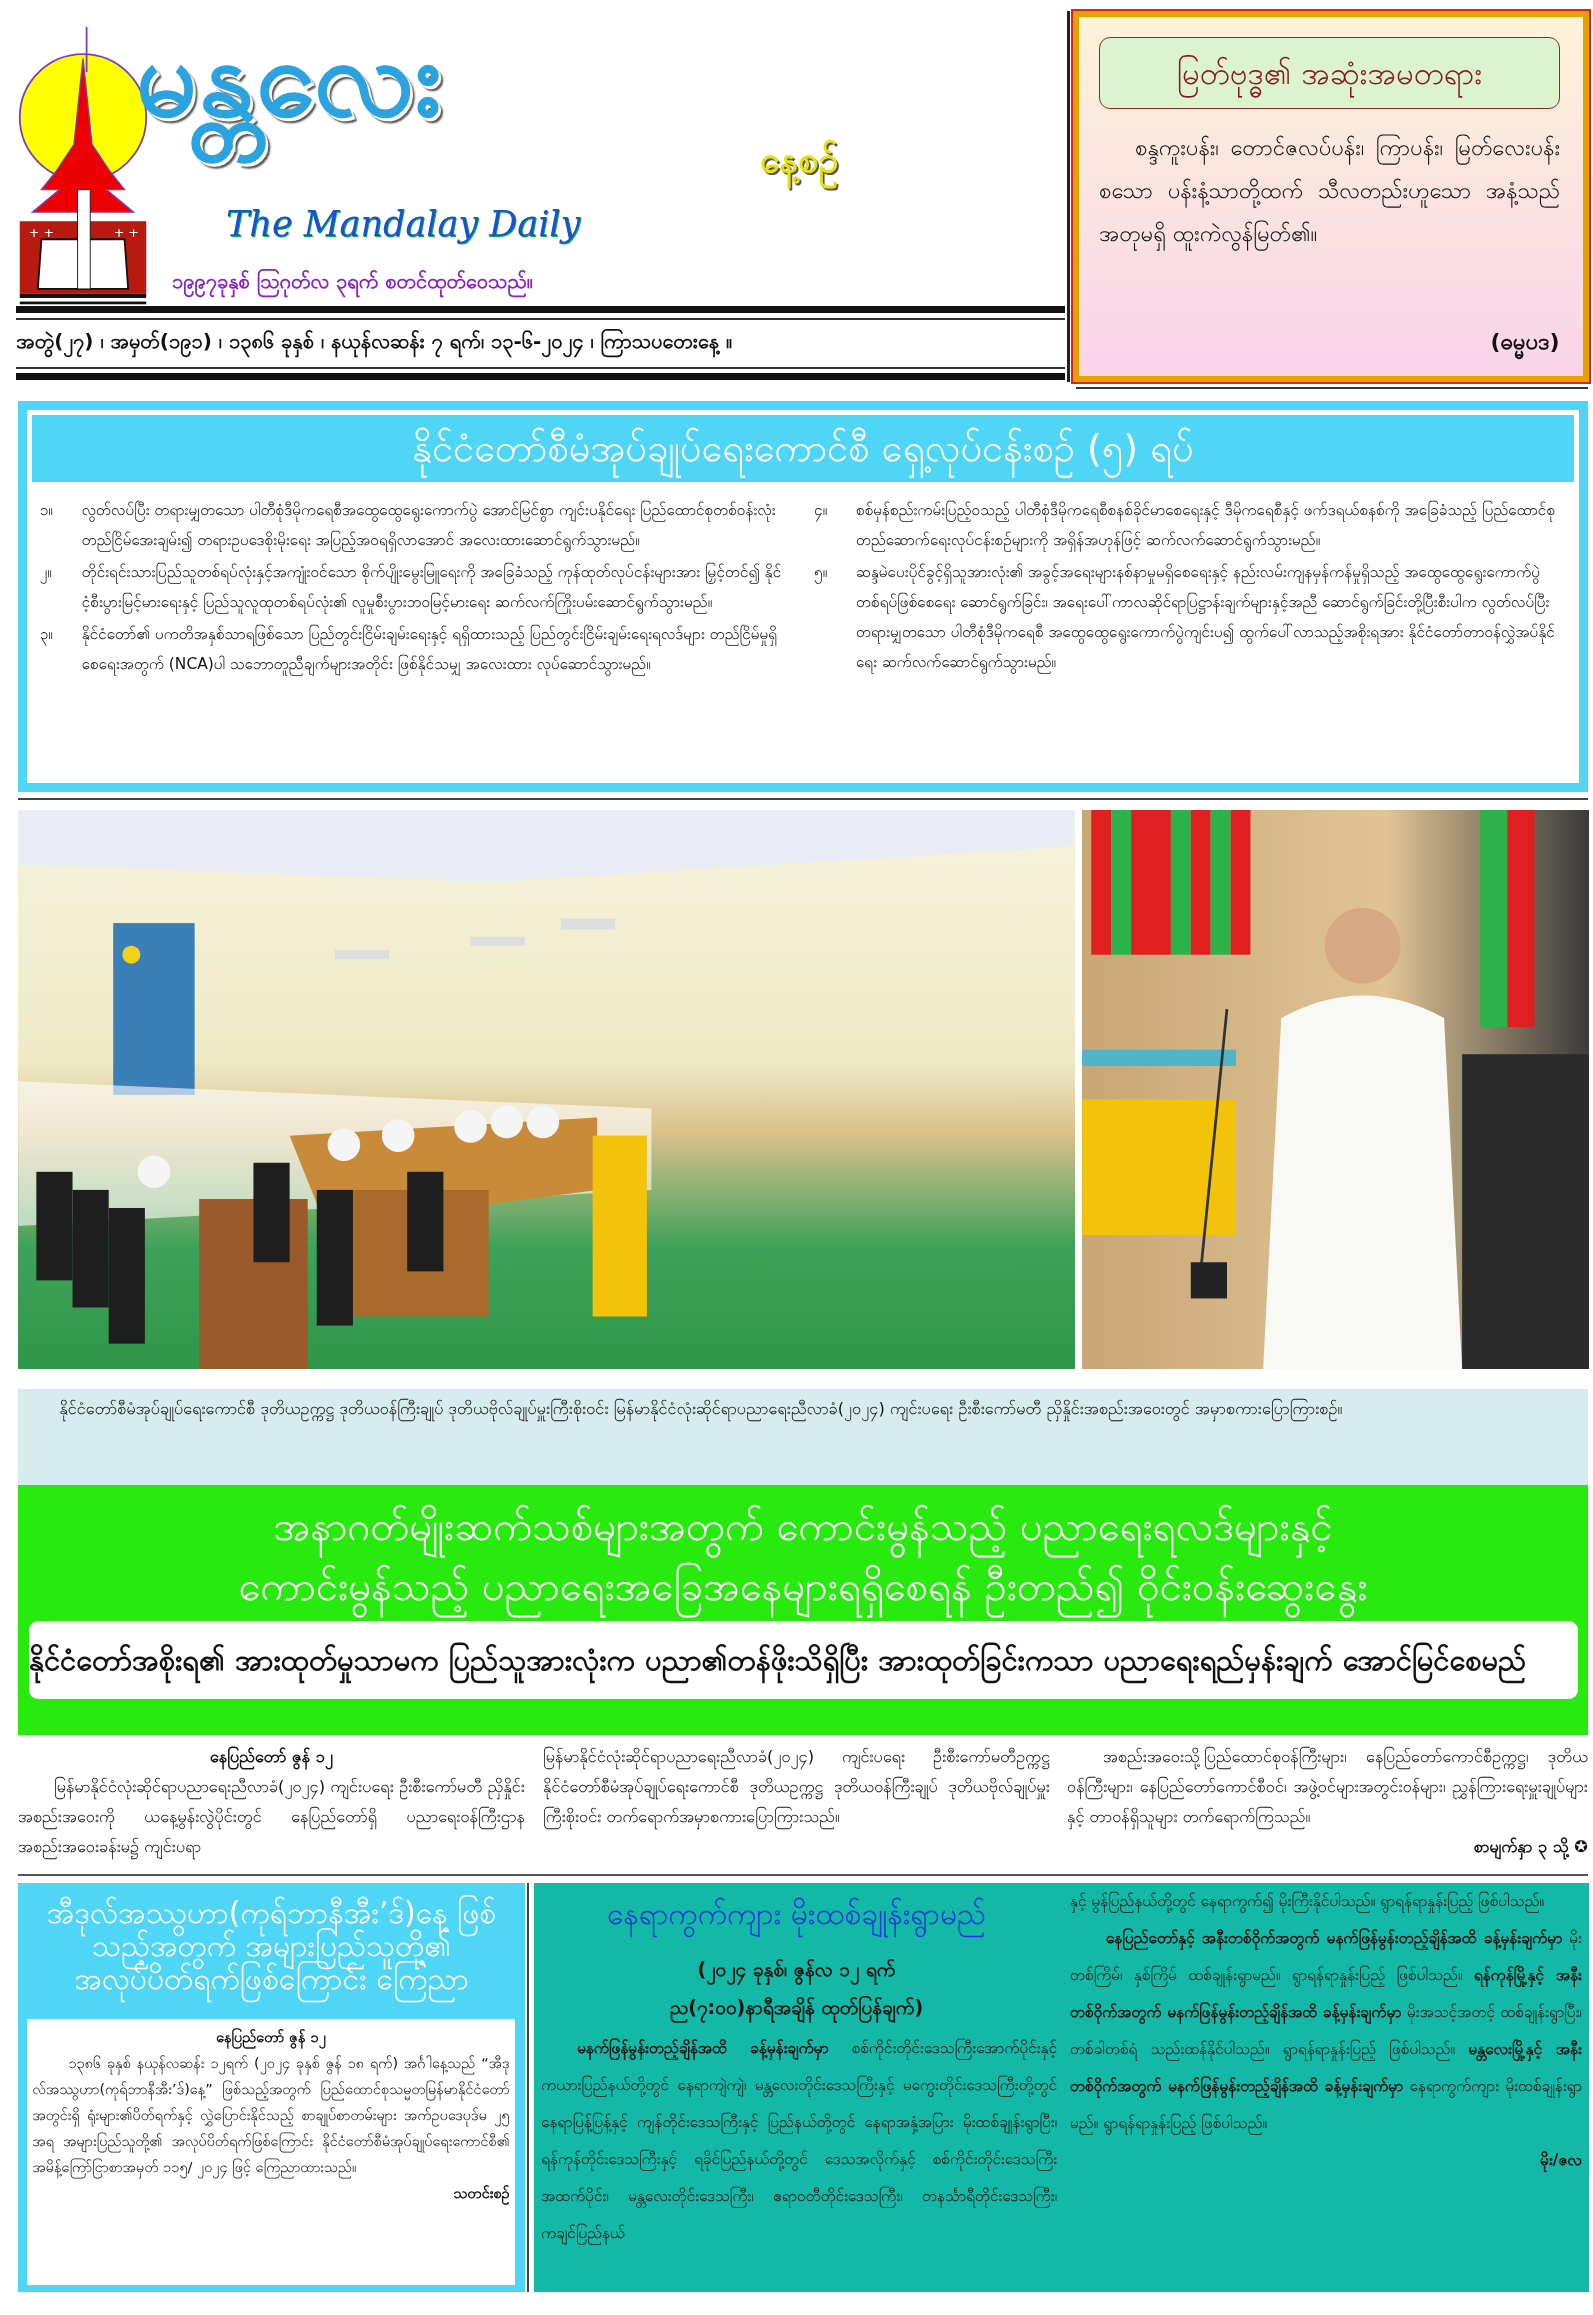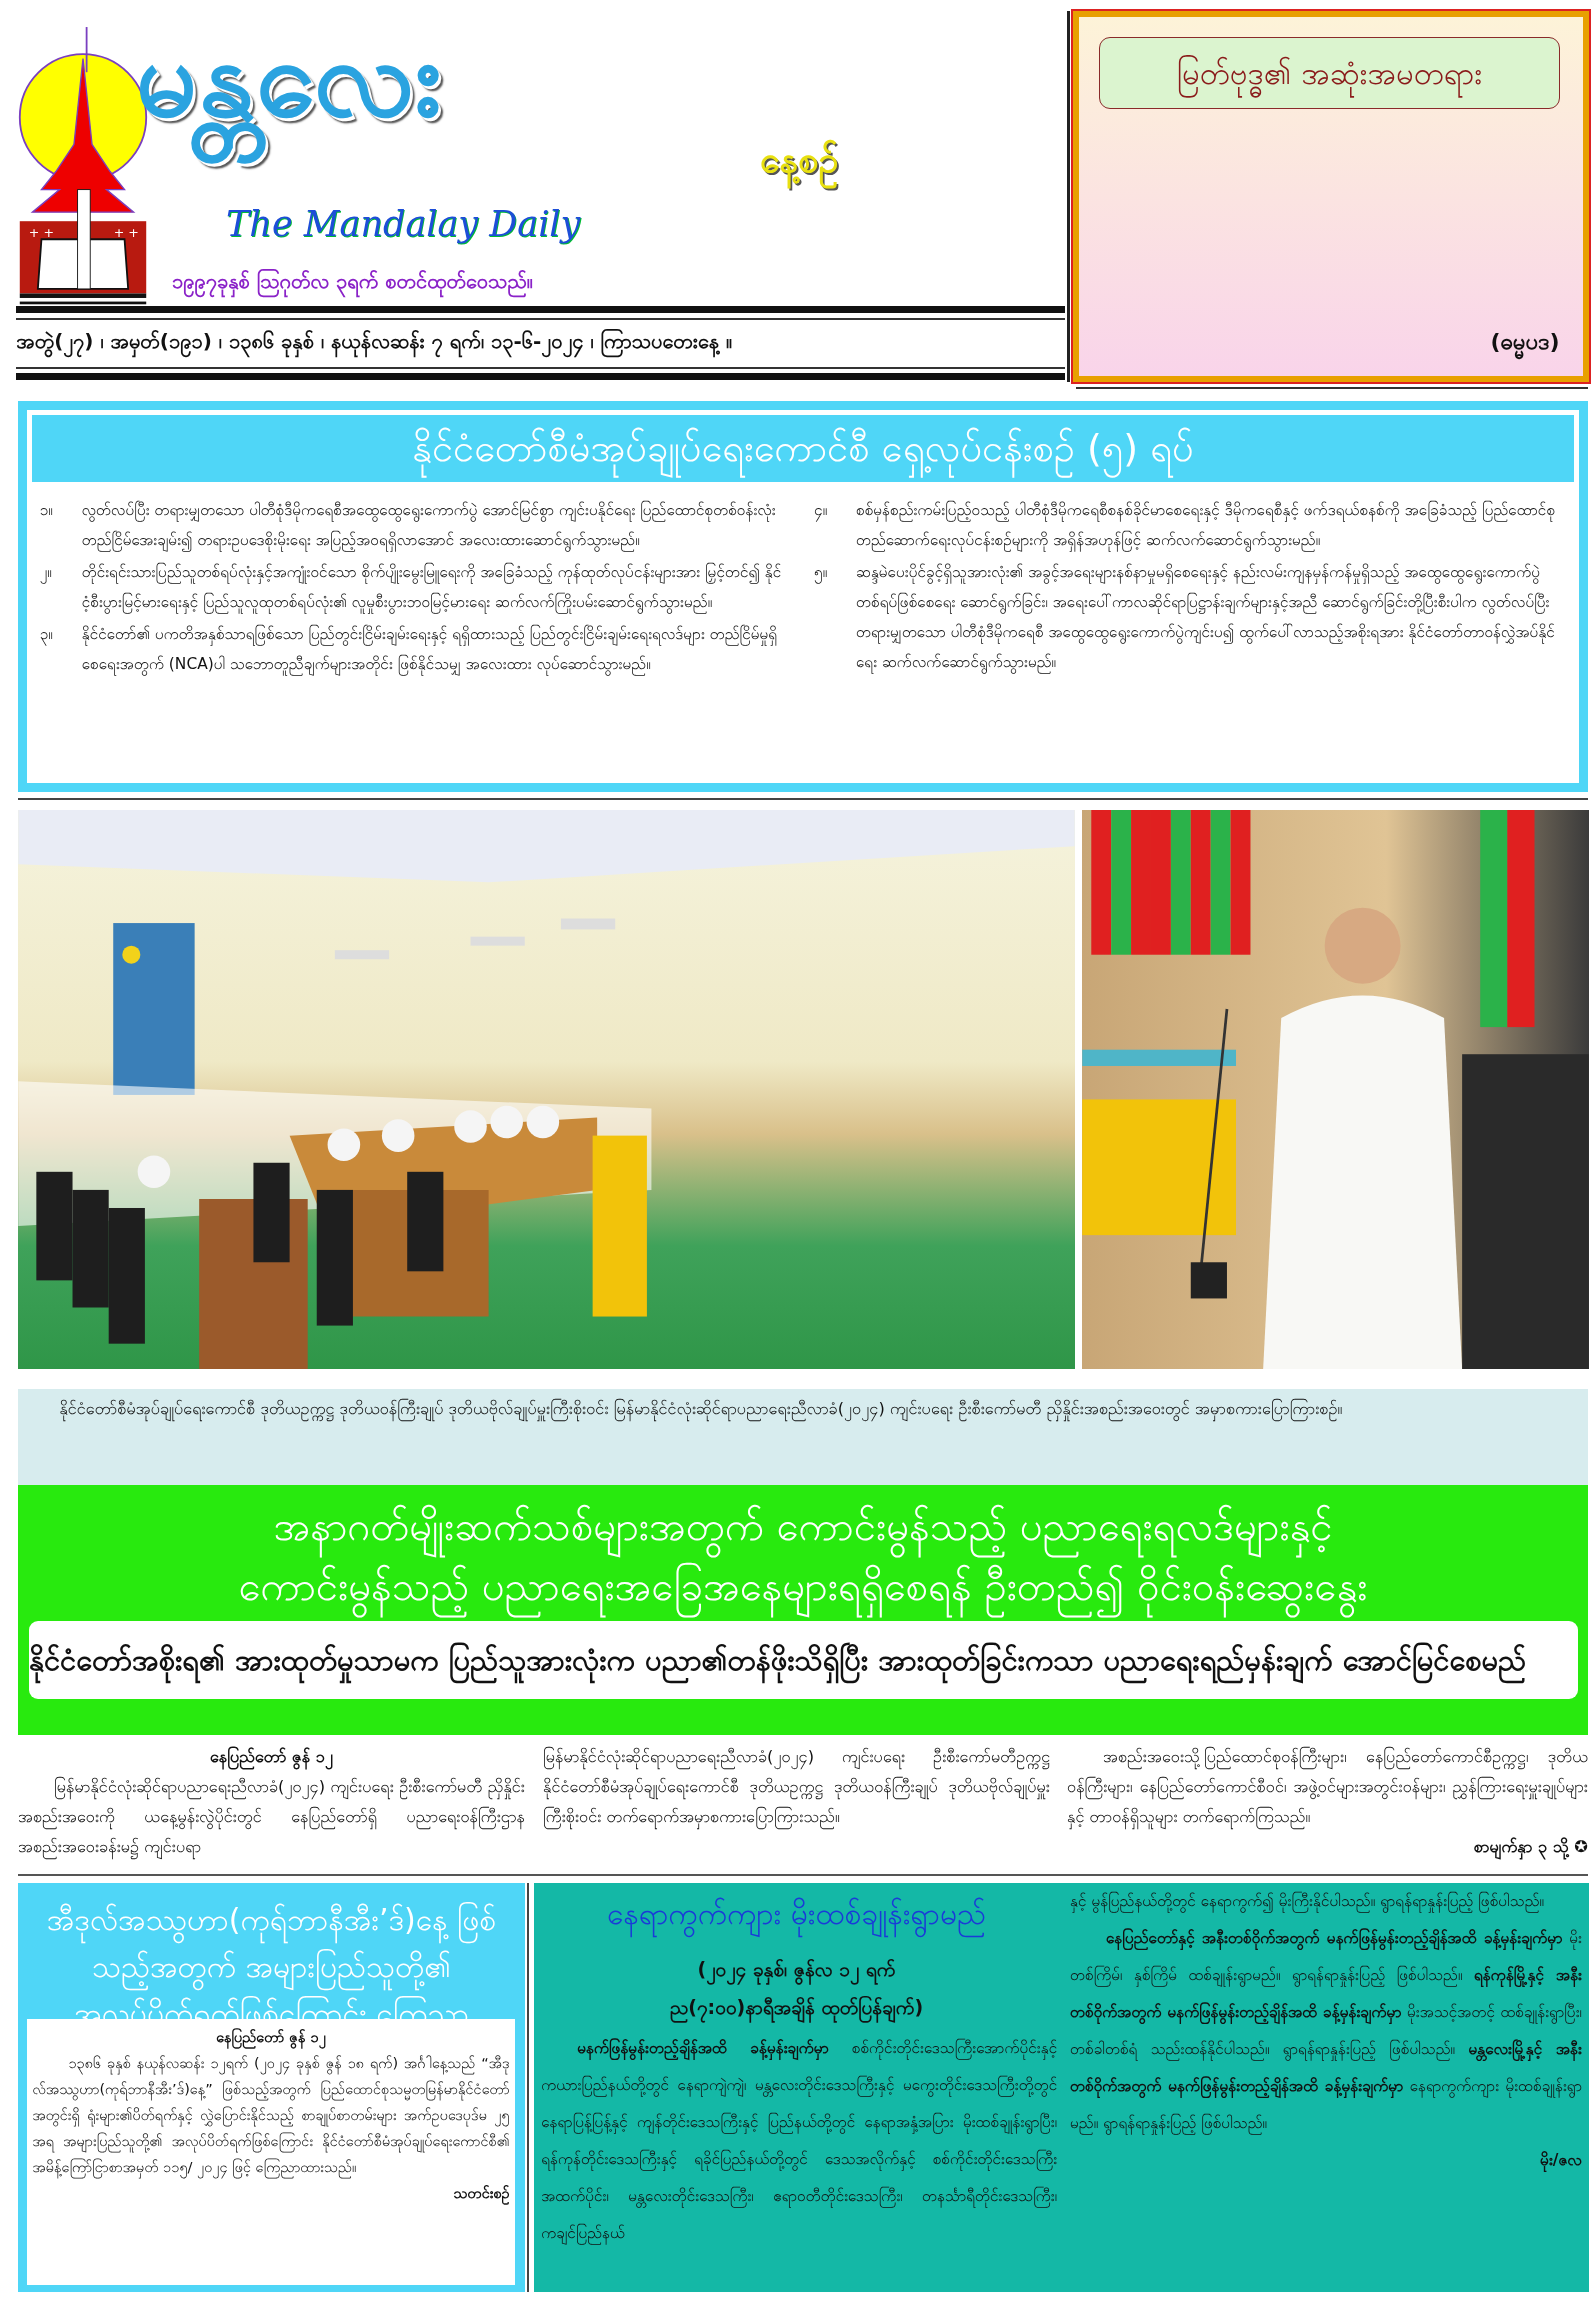--- a/index.html
+++ b/index.html
@@ -35,21 +35,21 @@
 
 #headline{left:18px;top:1485px;width:1570px;height:250px;background:#28ea0e;padding-top:11px}
 .hl{color:#fff;font-size:40px;text-align:center;line-height:60px}
 #subhl{position:absolute;left:11px;top:136px;width:1549px;height:78px;background:#fff;border-radius:9px;font-size:29px;font-weight:bold;text-align:left;line-height:78px;white-space:nowrap;overflow:hidden}
 
 .scol{position:absolute;top:1742px;font-size:16.3px;line-height:30px;text-align:justify}
 .dateline{text-align:center;font-weight:bold}
 #hsep{left:18px;top:1874px;width:1570px;height:1.8px;background:#555}
 
 #bl{left:18px;top:1883px;width:507px;height:409px;background:#4fd6f7;padding:5.4px}
-#bl-head{color:#fff;font-size:30px;line-height:47px;text-align:center;padding-top:7.2px}
+#bl-head{color:#fff;font-size:30px;line-height:33px;text-align:center;padding-top:7.2px}
 #bl-body{position:absolute;left:9px;top:136px;width:488px;height:266px;background:#fff;padding:5.4px 5.4px;font-size:14.5px;line-height:26px;text-align:justify}
 #vsep2{left:527px;top:1883px;width:1.8px;height:409px;background:#444}
 
 #weather{left:534px;top:1883px;width:1055px;height:409px;background:#14b8a6}
 #w-title{position:absolute;left:0;top:11px;width:525px;text-align:center;font-size:30px;color:#1a3ad8}
 #w-sub{position:absolute;left:0;top:67px;width:525px;text-align:center;font-size:19px;font-weight:bold;line-height:38px}
 #w-col1{position:absolute;left:7.2px;top:147px;width:516px;font-size:15.4px;line-height:37px;text-align:justify;text-indent:36px}
 #w-col2{position:absolute;left:536px;top:0px;width:512px;font-size:15.4px;line-height:37px;text-align:justify}
 b.bold{font-weight:bold}
 .right{text-align:right;font-weight:bold}
@@ -78,20 +78,21 @@
 
 <div class="abs rule-thick" style="left:16.3px;top:306px;width:1049px;height:7.2px"></div>
 <div class="abs rule-thin" style="left:16.3px;top:318px;width:1049px;height:1.8px"></div>
 <div class="abs" id="issue">အတွဲ(၂၇) ၊ အမှတ်(၁၉၁) ၊  ၁၃၈၆ ခုနှစ် ၊ နယုန်လဆန်း ၇ ရက်၊  ၁၃-၆-၂၀၂၄ ၊ ကြာသပတေးနေ့ ။</div>
 <div class="abs rule-thin" style="left:16.3px;top:367px;width:1049px;height:1.8px"></div>
 <div class="abs rule-thick" style="left:16.3px;top:373px;width:1049px;height:7.2px"></div>
 
 <div class="abs" id="vsep"></div>
 <div class="abs" id="quote">
   <div id="quote-title">မြတ်ဗုဒ္ဓ၏ အဆုံးအမတရား</div>
+  <div id="quote-body">စန္ဒကူးပန်း၊ တောင်ဇလပ်ပန်း၊ ကြာပန်း၊ မြတ်လေးပန်း စသော ပန်းနံ့သာတို့ထက် သီလတည်းဟူသော အနံ့သည် အတုမရှိ ထူးကဲလွန်မြတ်၏။</div>
   <div id="quote-src">(ဓမ္မပဒ)</div>
 </div>
 <div class="abs rule-thin" style="left:1076px;top:387px;width:512px;height:1.8px"></div>
 
 <div class="abs" id="policy">
   <div id="policy-inner">
     <div id="policy-head">နိုင်ငံတော်စီမံအုပ်ချုပ်ရေးကောင်စီ ရှေ့လုပ်ငန်းစဉ် (၅) ရပ်</div>
     <div class="pcol" style="left:12.7px">
       <div class="pitem">
           <span class="pnum">၁။</span>

